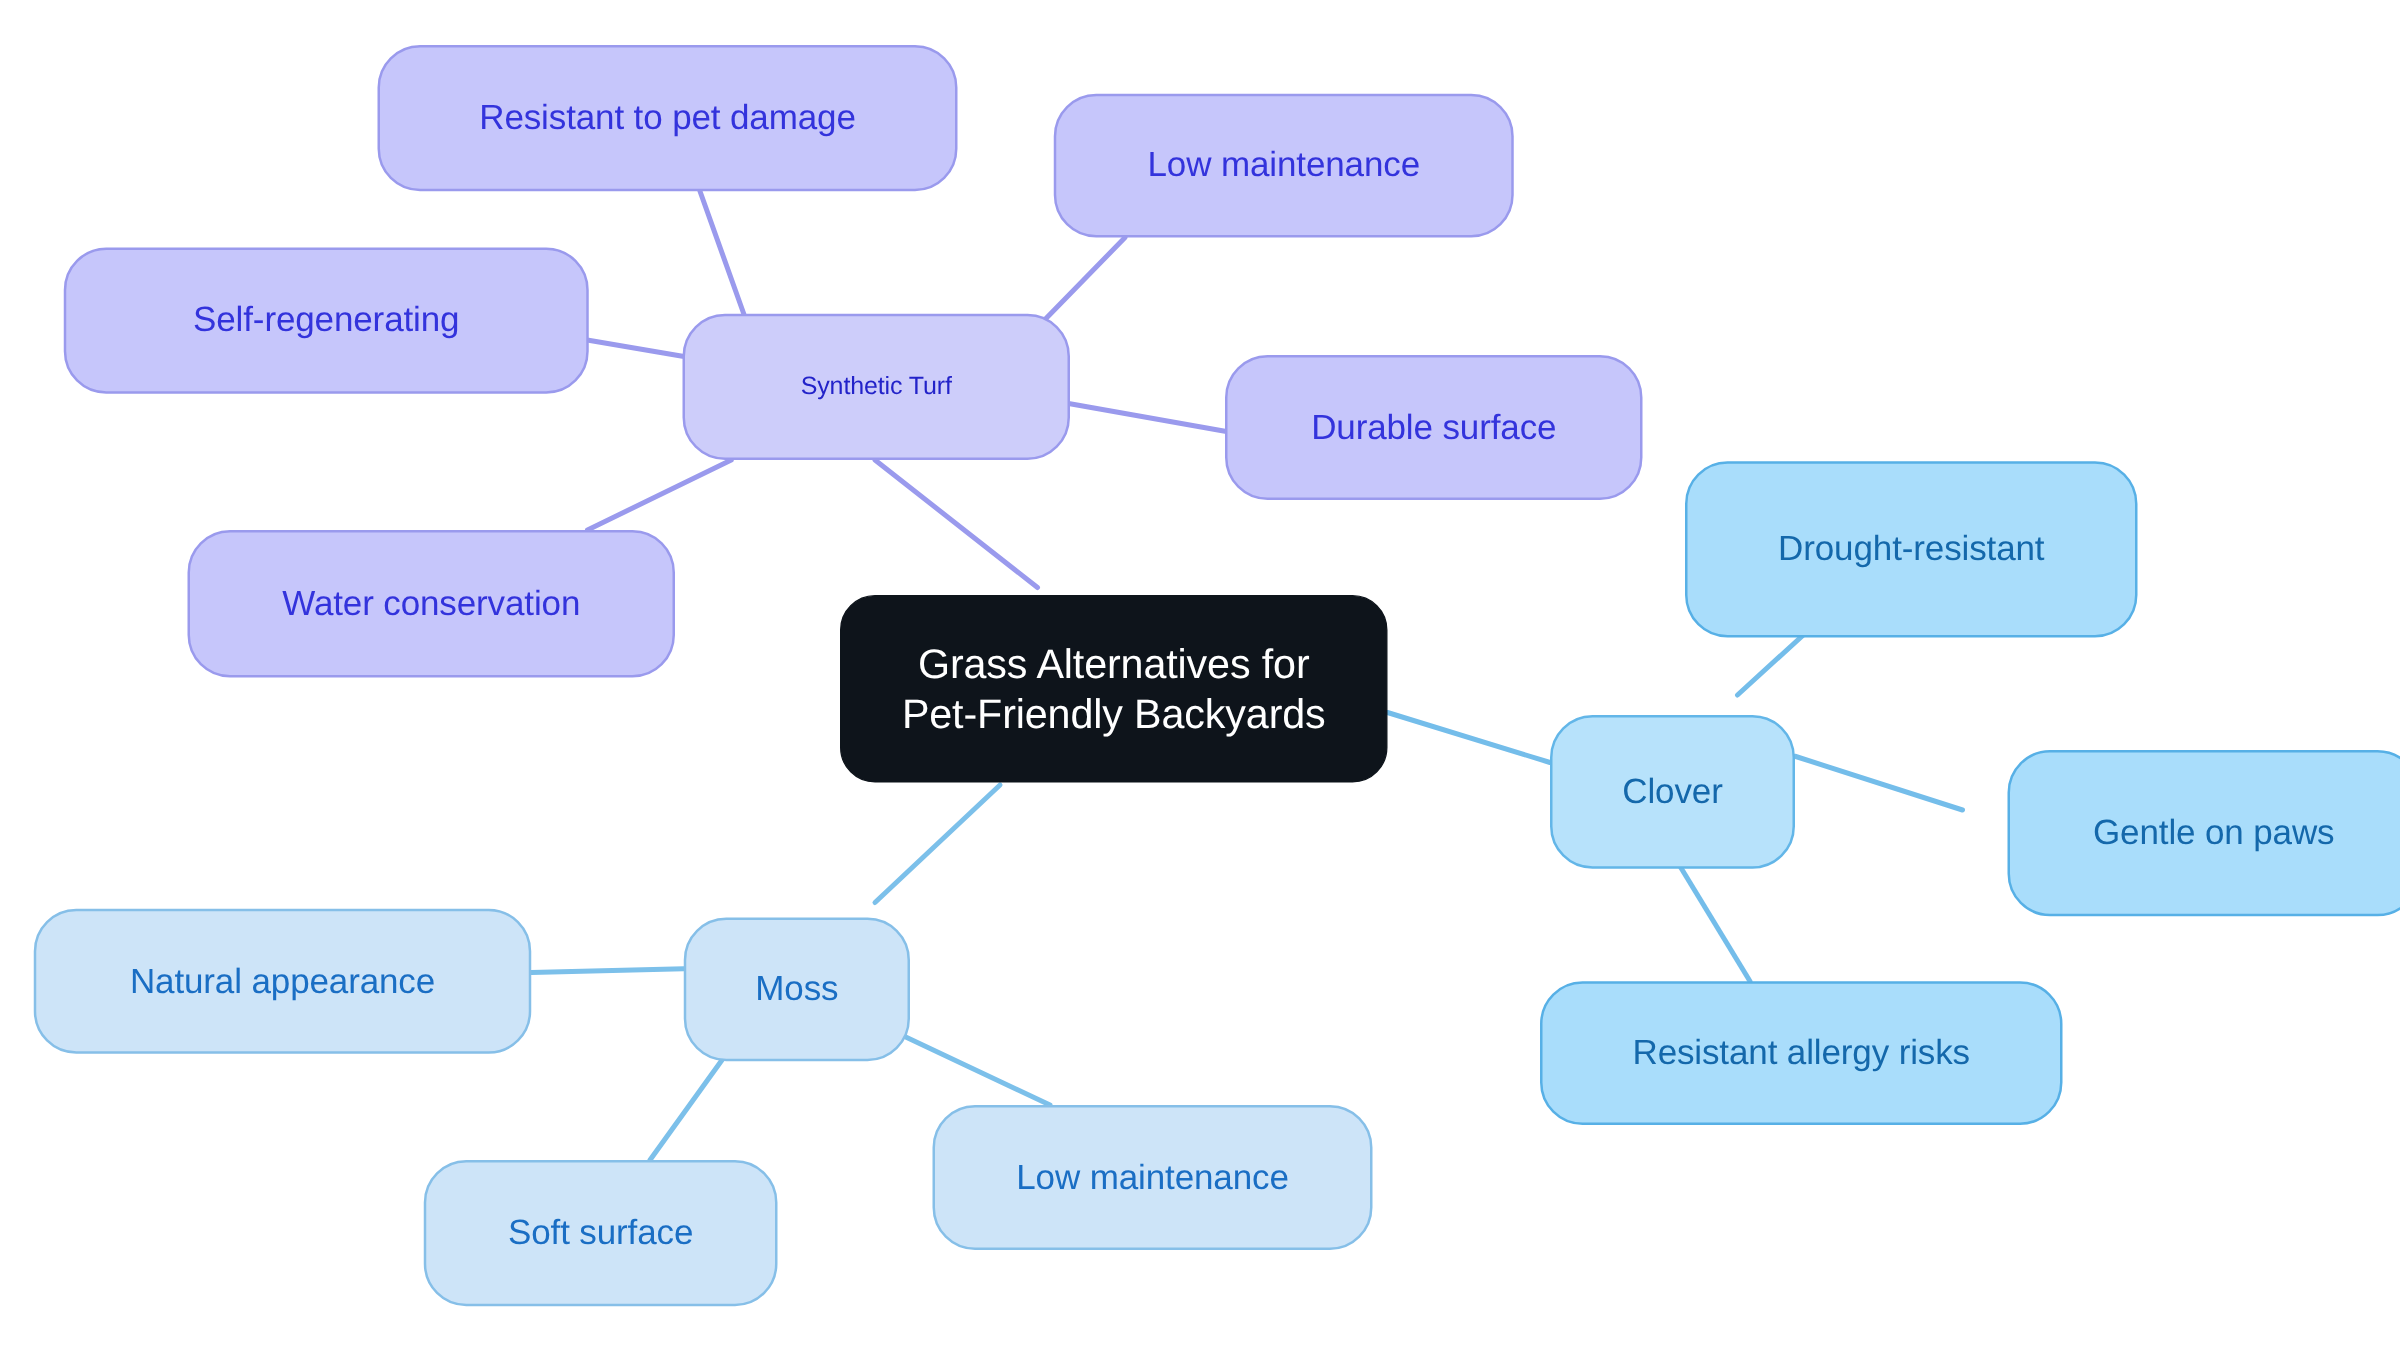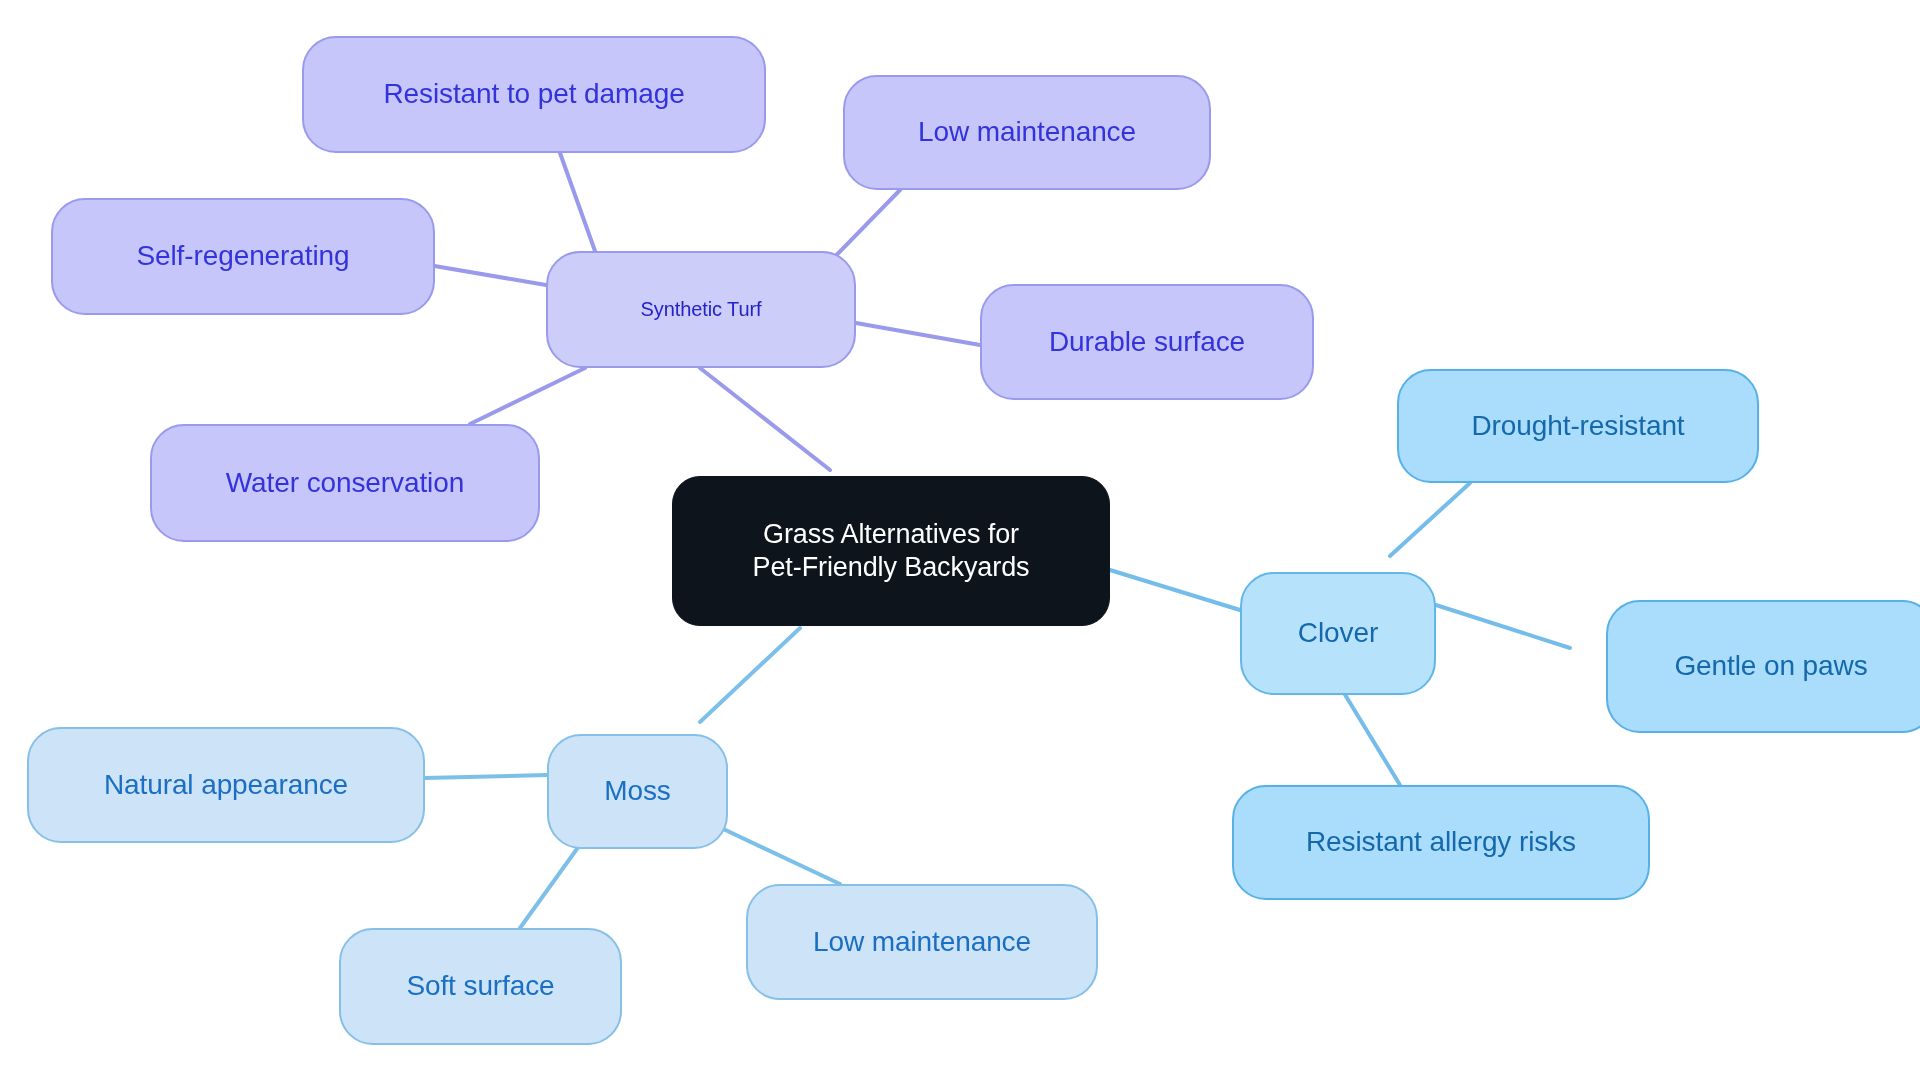--- a/index.html
+++ b/index.html
@@ -39,21 +39,21 @@
     line-height: 1.22;
     white-space: pre-line;
     letter-spacing: -0.1px;
   }
   
   .node-root {
     background: #0e141b;
     color: #ffffff;
     border: 1px solid #0e141b;
     border-radius: 28px;
-    font-size: 27px;
+    font-size: 33px;
     padding: 6px 18px;
   }
   
   .node-branch-purple {
     background: #cdcdfa;
     border: 2px solid #9a9aed;
     color: #2323c9;
     border-radius: 34px;
     font-size: 20px;
     padding: 4px 16px;
@@ -120,25 +120,25 @@
       <line x1="547" y1="775" x2="425" y2="778" stroke="#7cc0ea" stroke-width="4" stroke-linecap="round"></line>
       <line x1="592" y1="828" x2="520" y2="928" stroke="#7cc0ea" stroke-width="4" stroke-linecap="round"></line>
       <line x1="700" y1="818" x2="840" y2="884" stroke="#7cc0ea" stroke-width="4" stroke-linecap="round"></line>
     </svg>
   <div id="node-layer">
       <div class="node node-root" style="left: 672px; top: 476px; width: 438px; height: 150px;"><span>Grass Alternatives for
 Pet-Friendly Backyards</span></div>
       <div class="node node-branch-purple" style="left: 546px; top: 251px; width: 310px; height: 117px;"><span>Synthetic Turf</span></div>
       <div class="node node-leaf-purple" style="left: 302px; top: 36px; width: 464px; height: 117px;"><span>Resistant to pet damage</span></div>
       <div class="node node-leaf-purple" style="left: 843px; top: 75px; width: 368px; height: 115px;"><span>Low maintenance</span></div>
-      <div class="node node-leaf-purple" style="left: 51px; top: 198px; width: 384px; height: 117px; align-items: center;"><span>Self-regenerating</span></div>
+      <div class="node node-leaf-purple" style="left: 51px; top: 198px; width: 420px; height: 117px; align-items: center;"><span>Self-regenerating</span></div>
       <div class="node node-leaf-purple" style="left: 980px; top: 284px; width: 334px; height: 116px;"><span>Durable surface</span></div>
       <div class="node node-leaf-purple" style="left: 150px; top: 424px; width: 390px; height: 118px; text-align: center;"><span>Water conservation</span></div>
       <div class="node node-branch-clover" style="left: 1240px; top: 572px; width: 196px; height: 123px;"><span>Clover</span></div>
-      <div class="node node-leaf-clover" style="left: 1397px; top: 369px; width: 362px; height: 114px;"><span>Drought-resistant</span></div>
+      <div class="node node-leaf-clover" style="left: 1348px; top: 369px; width: 362px; height: 141px;"><span>Drought-resistant</span></div>
       <div class="node node-leaf-clover" style="left: 1570px; top: 600px; width: 330px; height: 133px; margin-left: 36px;"><span>Gentle on paws</span></div>
       <div class="node node-leaf-clover" style="left: 1232px; top: 785px; width: 418px; height: 115px;"><span>Resistant allergy risks</span></div>
       <div class="node node-branch-moss" style="left: 547px; top: 734px; width: 181px; height: 115px;"><span>Moss</span></div>
       <div class="node node-leaf-moss" style="left: 27px; top: 727px; width: 398px; height: 116px;"><span>Natural appearance</span></div>
       <div class="node node-leaf-moss" style="left: 339px; top: 928px; width: 283px; height: 117px; justify-content: center;"><span>Soft surface</span></div>
       <div class="node node-leaf-moss" style="left: 746px; top: 884px; width: 352px; height: 116px;"><span>Low maintenance</span></div>
     </div>
 </div>
 
 </body></html>

